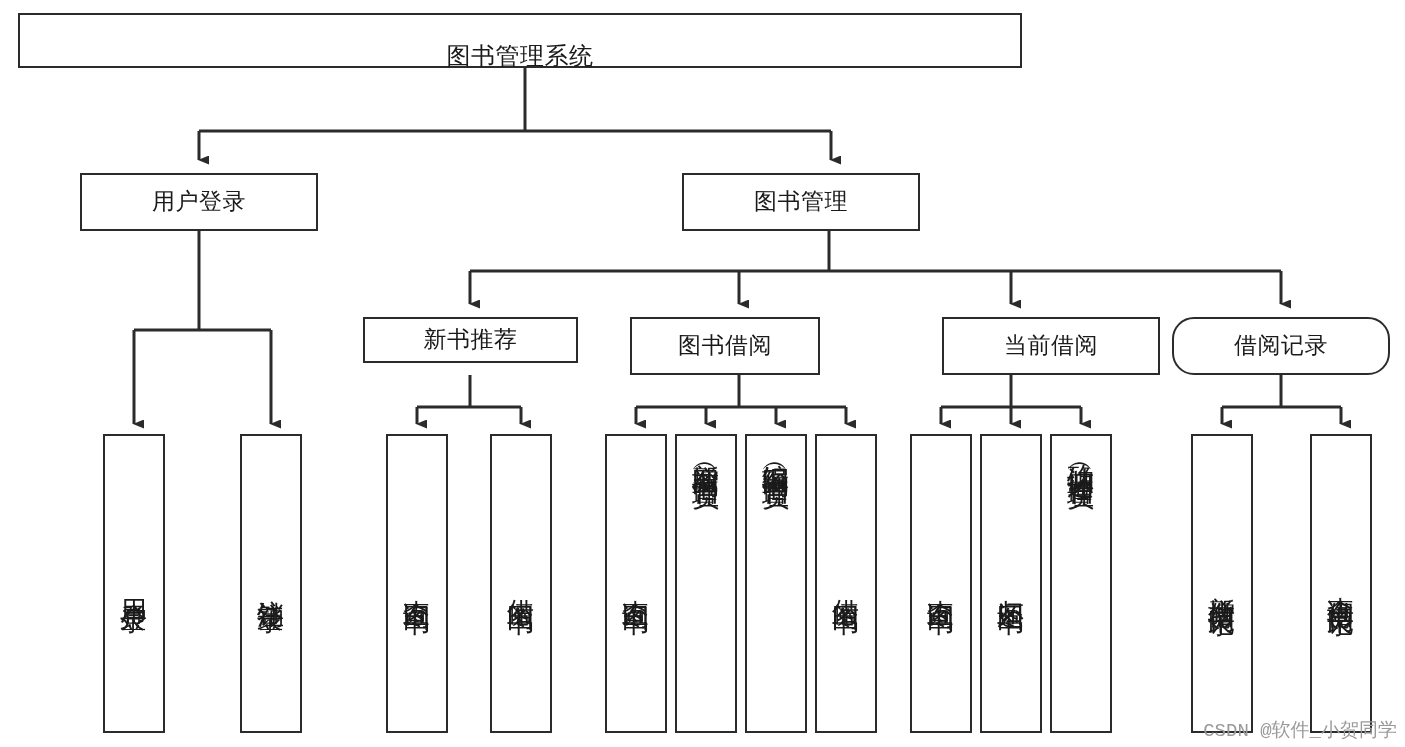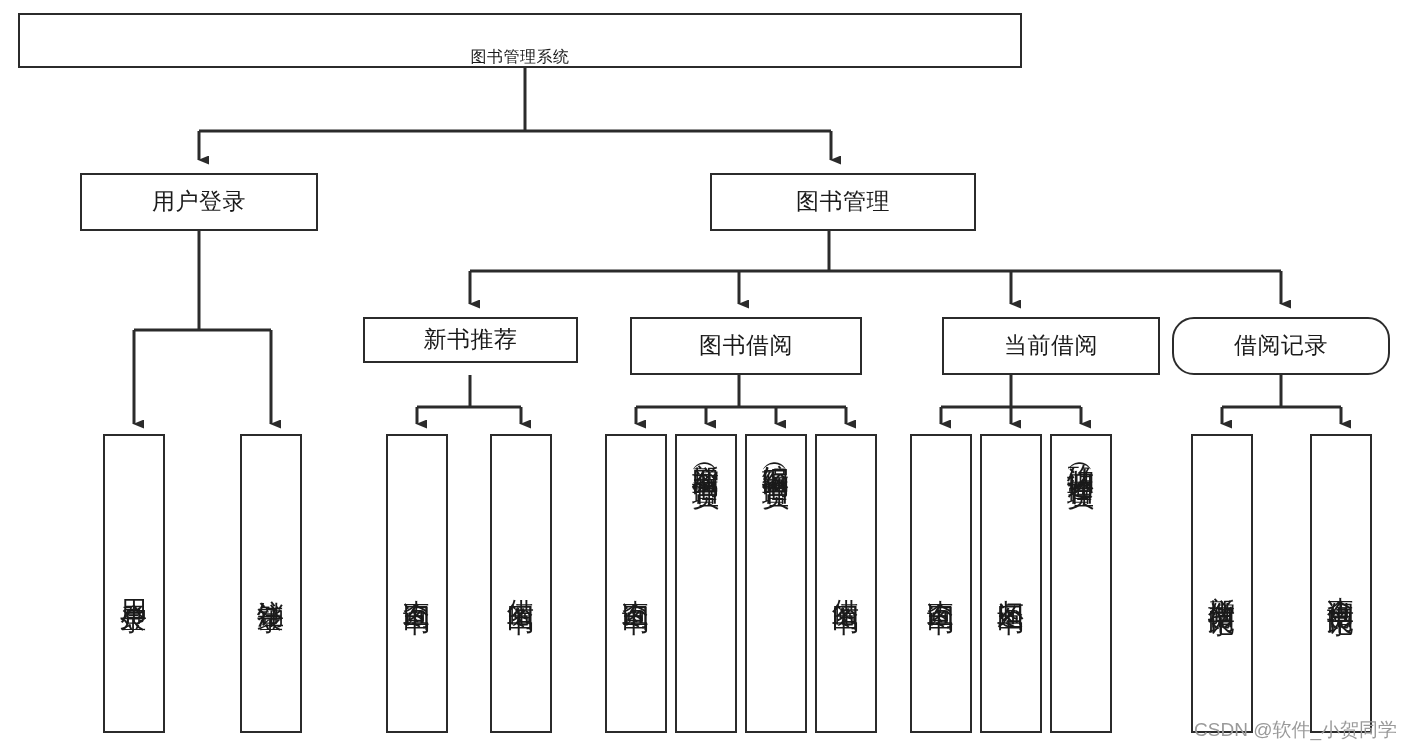--- a/index.html
+++ b/index.html
@@ -40,21 +40,21 @@
   .node .label {
     display: block;
     letter-spacing: 0.5px;
   }
   .node.horiz .label {
     font-size: 23px;
     line-height: 1.1;
     white-space: nowrap;
   }
   .node.root .label {
-    font-size: 16px;
+    font-size: 24px;
     margin-top: 32px;
   }
   .node.leaf {
     align-items: flex-start;
     justify-content: center;
     padding-top: 6px;
   }
   .node.leaf .label {
     writing-mode: vertical-rl;
     text-orientation: upright;
@@ -68,21 +68,21 @@
     align-items: center;
     padding-top: 0;
   }
   .watermark {
     position: absolute;
     right: 8px;
     bottom: 4px;
     font-size: 19px;
     color: #9a9a9a;
     white-space: nowrap;
-    font-family: Liberation Sans, sans-serif;
+    font-family: Liberation Mono, monospace;
   }
 </style>
 </head>
 <body>
 
 <div id="diagram">
 
   <svg class="edges" viewBox="0 0 1405 747" xmlns="http://www.w3.org/2000/svg">
     <defs>
       <marker id="arrow" markerWidth="9" markerHeight="11" refX="4.5" refY="10" orient="auto" markerUnits="userSpaceOnUse">
@@ -133,28 +133,28 @@
     </g>
   </svg>
 
   <div class="node horiz root" style="left:18px; top:13px; width:1004px; height:55px;">
     <span class="label">图书管理系统</span>
   </div>
 
   <div class="node horiz" style="left:80px; top:173px; width:238px; height:58px;">
     <span class="label">用户登录</span>
   </div>
-  <div class="node horiz" style="left:710px; top:173px; width:266px; height:58px;text-align:center;">
+  <div class="node horiz" style="left:682px; top:173px; width:238px; height:58px;text-align:center;">
     <span class="label">图书管理</span>
   </div>
 
   <div class="node horiz" style="left:363px; top:317px; width:215px; height:46px;">
     <span class="label">新书推荐</span>
   </div>
-  <div class="node horiz" style="left:630px; top:317px; width:232px; height:58px;">
+  <div class="node horiz" style="left:630px; top:317px; width:190px; height:58px;">
     <span class="label">图书借阅</span>
   </div>
   <div class="node horiz" style="left:902px; top:317px; width:218px; height:58px;margin-left:40px;">
     <span class="label">当前借阅</span>
   </div>
   <div class="node horiz" style="left:1172px; top:317px; width:218px; height:58px;border-radius:22px;">
     <span class="label">借阅记录</span>
   </div>
 
   <div class="node leaf centered" style="left:103px; top:434px; width:62px; height:299px;">

